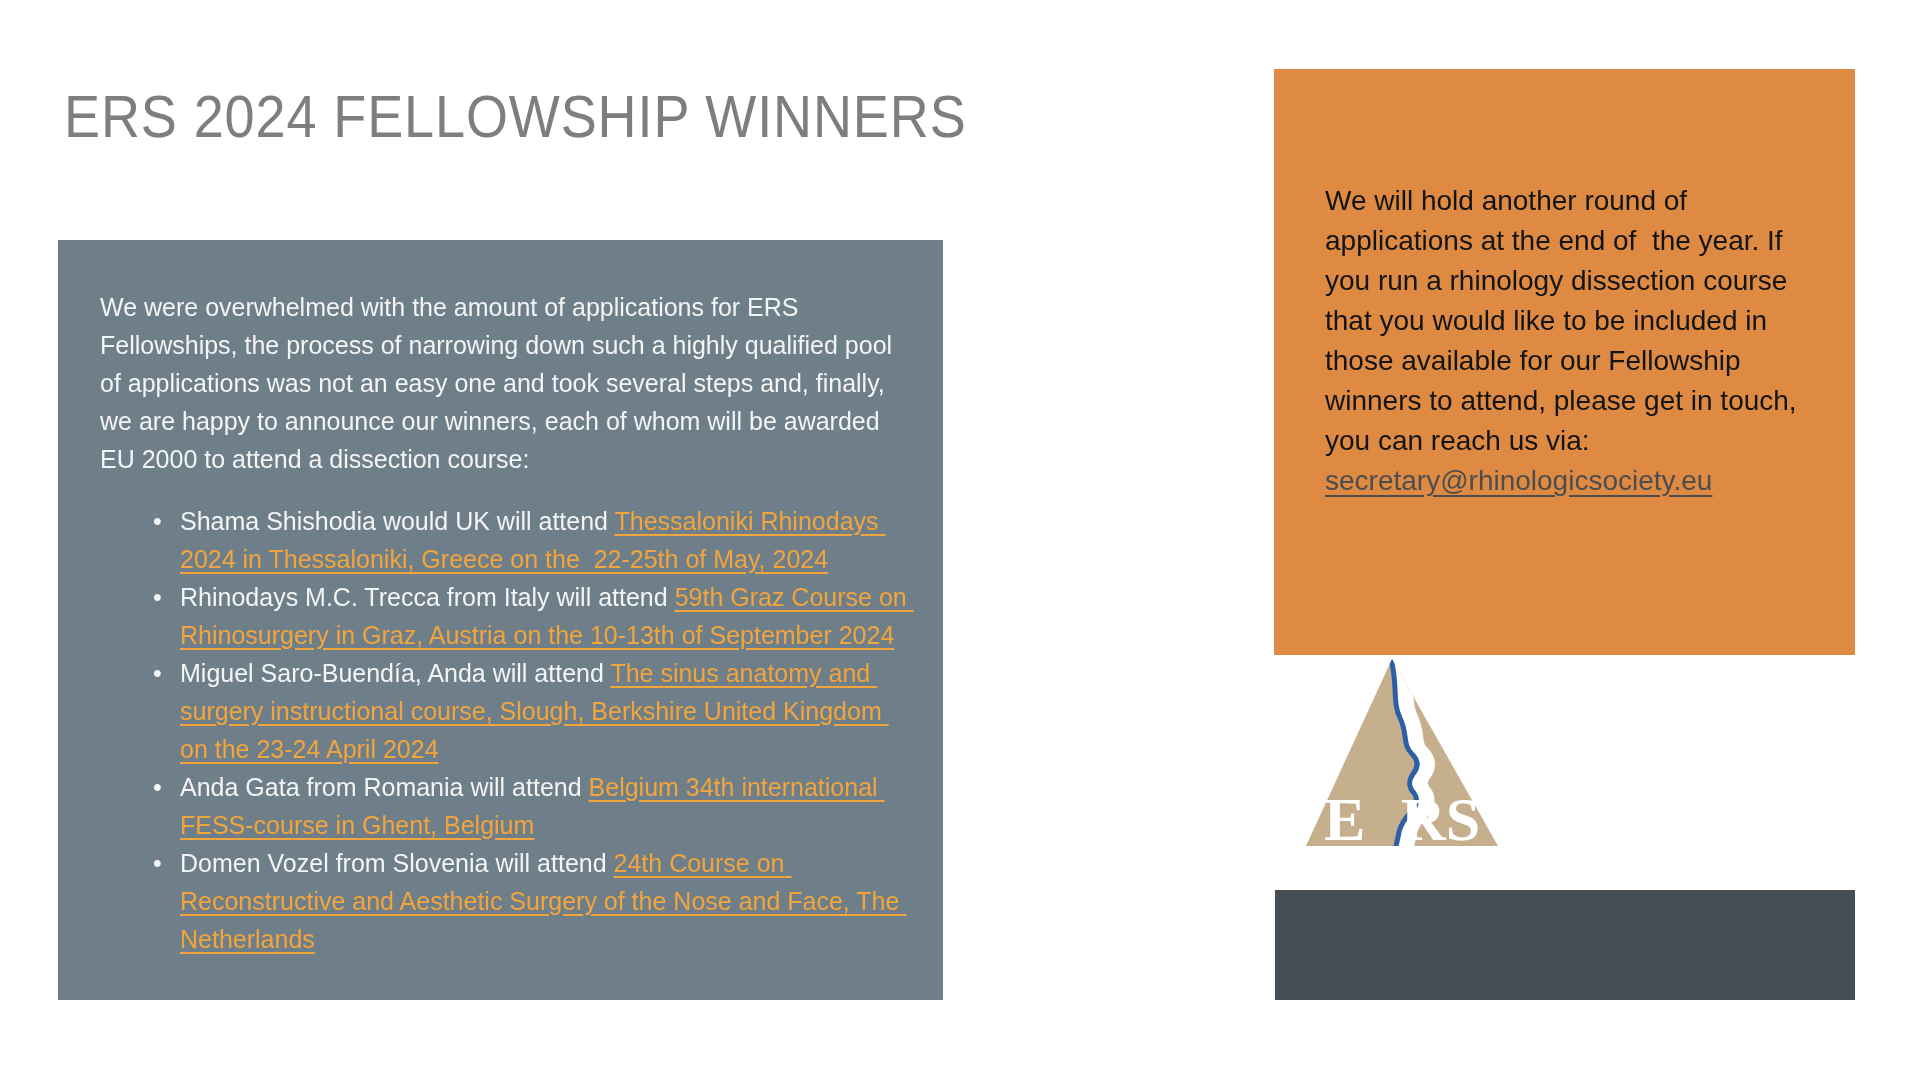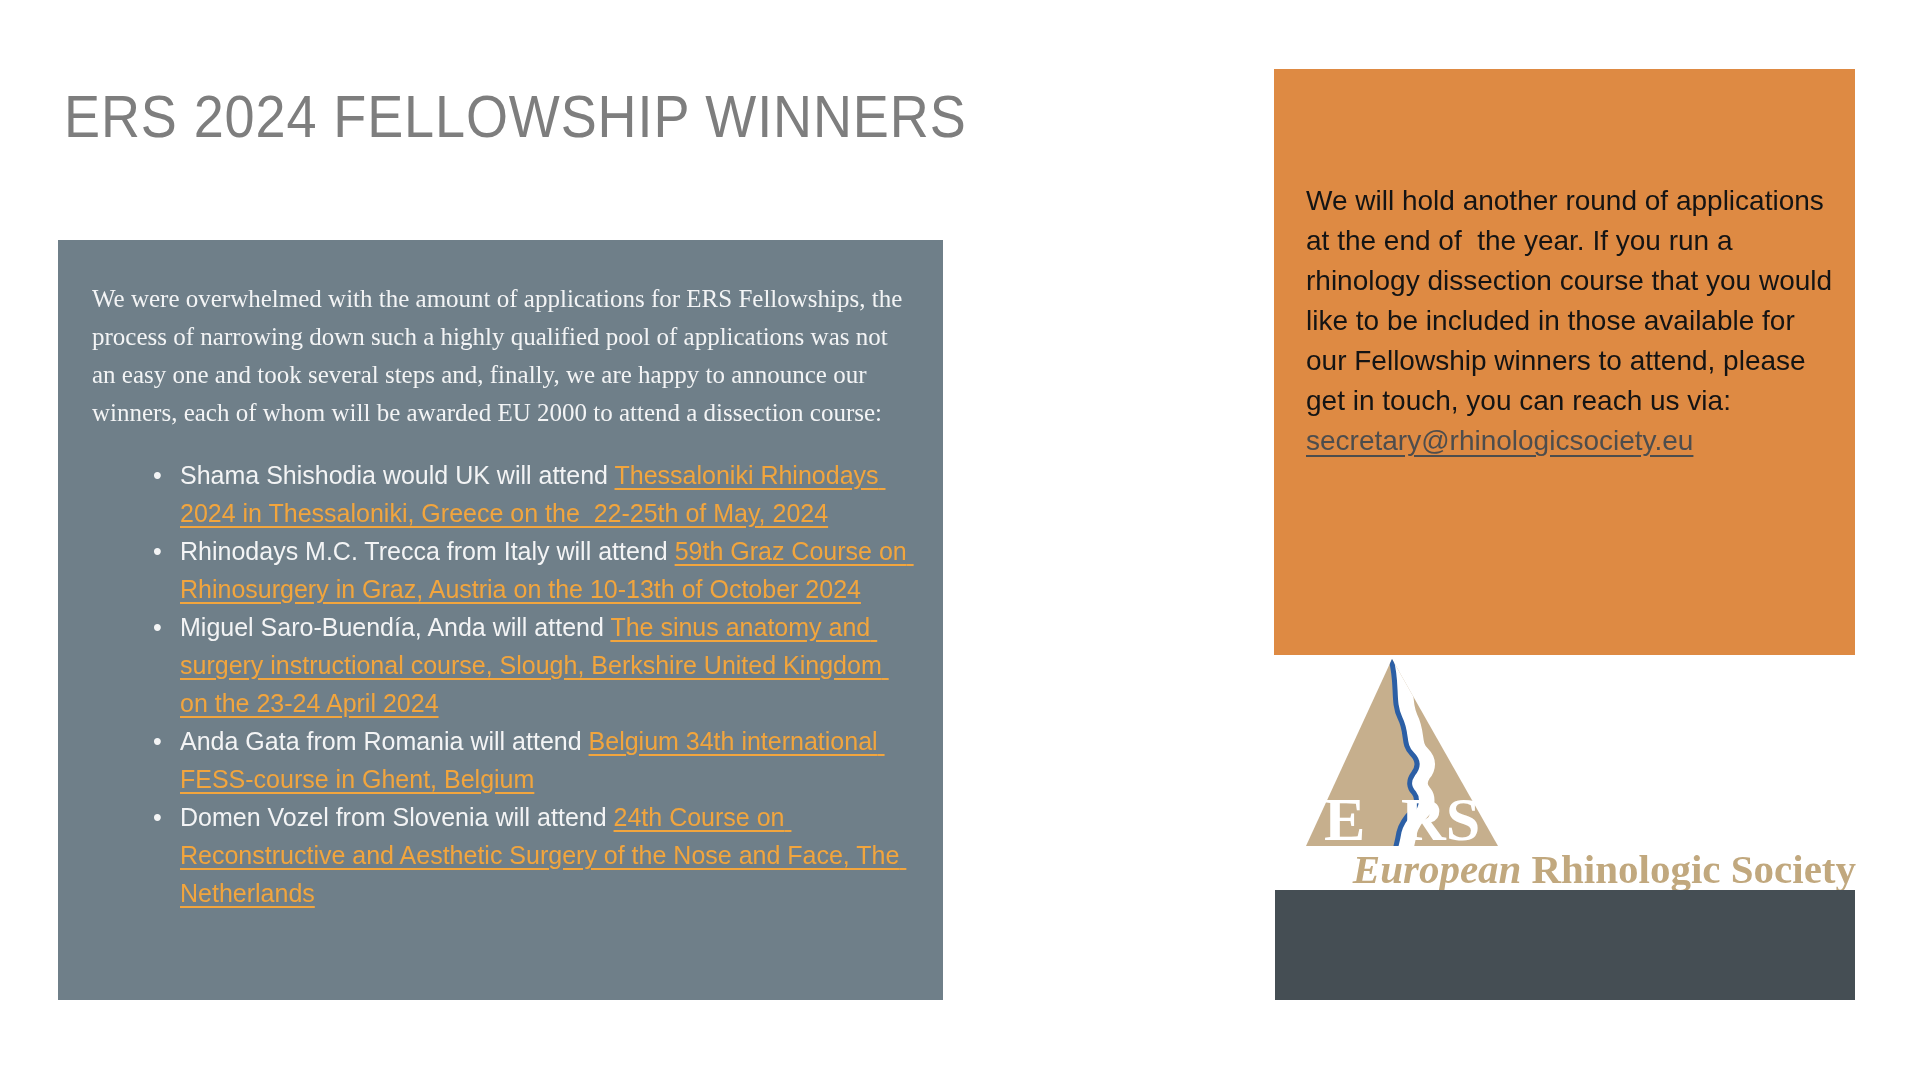--- a/index.html
+++ b/index.html
@@ -14,34 +14,34 @@
     letter-spacing:1px; white-space:nowrap;
     transform:scaleX(0.90); transform-origin:left center;
   }
   
   .main-panel {
     position:absolute; left:58px; top:240px; width:885px; height:760px;
     background:var(--panel-gray,#6F7F89); box-sizing:border-box;
     padding:40px 28px 0 34px; overflow:hidden;
     color:#F3F4F5; font-size:25px; line-height:38px;
   }
-  .intro { margin:0; white-space:pre-wrap;font-family:Liberation Serif, serif; }
+  .intro { margin:8px; white-space:pre-wrap; }
   .winners { list-style:none; margin:24px 0 0 0; padding:0 0 0 88px; }
   .winners li { position:relative; white-space:pre-wrap; }
   .bullet-marker { position:absolute; left:-27px; top:0px; font-size:25px; }
   .course-link {
     color:var(--link-orange,#F2A53D); text-decoration:underline;
     text-underline-offset:4px; cursor:pointer;
   }
   .course-link.it { }
   
   .side-panel {
     position:absolute; left:1274px; top:69px; width:581px; height:586px;
     background:var(--panel-orange,#DE8A43); box-sizing:border-box;
-    padding:112px 20px 0 32px; overflow:hidden;
+    padding:112px 20px 0 51px; overflow:hidden;
     color:#141414; font-size:28px; line-height:40px;
   }
   .side-text { white-space:pre-wrap; }
   .email-link {
     color:var(--email-gray,#4D4D4D); text-decoration:underline;
     text-underline-offset:5px; cursor:pointer; white-space:nowrap;
   }
   
   .ers-logo { position:absolute; left:1302px; top:654px; }
   .logo-acronym {
@@ -64,21 +64,21 @@
 <body>
 
 <div class="page">
 
   <h1 class="page-title">ERS 2024 FELLOWSHIP WINNERS</h1>
 
   <div class="main-panel">
     <p class="intro">We were overwhelmed with the amount of applications for ERS Fellowships, the process of narrowing down such a highly qualified pool of applications was not an easy one and took several steps and, finally, we are happy to announce our winners, each of whom will be awarded EU 2000 to attend a dissection course:</p>
     <ul class="winners">
         <li><span class="bullet-marker">•</span><span>Shama Shishodia would UK will attend </span><a class="course-link it">Thessaloniki Rhinodays 2024 in Thessaloniki, Greece on the  22-25th of May, 2024</a></li>
-        <li><span class="bullet-marker">•</span><span>Rhinodays M.C. Trecca from Italy will attend </span><a class="course-link">59th Graz Course on Rhinosurgery in Graz, Austria on the 10-13th of October 2024</a></li>
+        <li><span class="bullet-marker">•</span><span>Rhinodays M.C. Trecca from Italy will attend </span><a class="course-link">59th Graz Course on Rhinosurgery in Graz, Austria on the 10-13th of September 2024</a></li>
         <li><span class="bullet-marker">•</span><span>Miguel Saro-Buendía, Anda will attend </span><a class="course-link it">The sinus anatomy and surgery instructional course, Slough, Berkshire United Kingdom on the 23-24 April 2024</a></li>
         <li><span class="bullet-marker">•</span><span>Anda Gata from Romania will attend </span><a class="course-link">Belgium 34th international FESS-course in Ghent, Belgium</a></li>
         <li><span class="bullet-marker">•</span><span>Domen Vozel from Slovenia will attend </span><a class="course-link">24th Course on Reconstructive and Aesthetic Surgery of the Nose and Face, The Netherlands</a></li>
       </ul>
   </div>
 
   <div class="side-panel">
     <span class="side-text">We will hold another round of applications at the end of  the year. If you run a rhinology dissection course that you would like to be included in those available for our Fellowship winners to attend, please get in touch, you can reach us via:  </span><a class="email-link">secretary@rhinologicsociety.eu</a>
   </div>
 
@@ -90,19 +90,16 @@
     </defs>
     <polygon points="4,192 90,5 196,192" fill="var(--logo-tan,#C6AF8D)"></polygon>
     <g clip-path="url(#triClip)">
       <path d="M 89,5 C 96,30 90,48 98,64 C 106,80 100,90 110,100 C 117,107 116,114 111,120 C 106,127 107,134 112,139 C 116,144 115,152 110,157 C 105,162 99,170 97,178 C 96,184 95,188 94,192" transform="translate(10,0)" fill="none" stroke="#ffffff" stroke-width="16" stroke-linecap="round"></path>
       <path d="M 89,5 C 96,30 90,48 98,64 C 106,80 100,90 110,100 C 117,107 116,114 111,120 C 106,127 107,134 112,139 C 116,144 115,152 110,157 C 105,162 99,170 97,178 C 96,184 95,188 94,192" fill="none" stroke="var(--logo-blue,#2C5FA5)" stroke-width="5" stroke-linecap="round"></path>
     </g>
     <text class="logo-acronym" x="22" y="186" font-size="62" fill="#ffffff">E</text>
     <text class="logo-acronym" x="99" y="186" font-size="62" fill="#ffffff">RS</text>
   </svg>
 
-  <div class="society-name">
-    <span class="euro">European</span><span>Rhinologic Society</span>
-  </div>
 
   <div class="footer-bar"></div>
 
 </div>
 
 </body></html>

